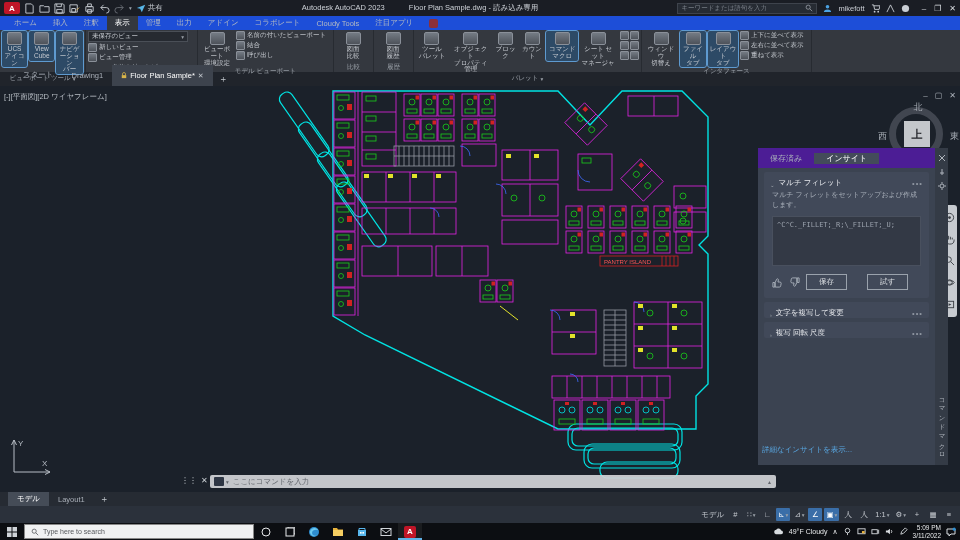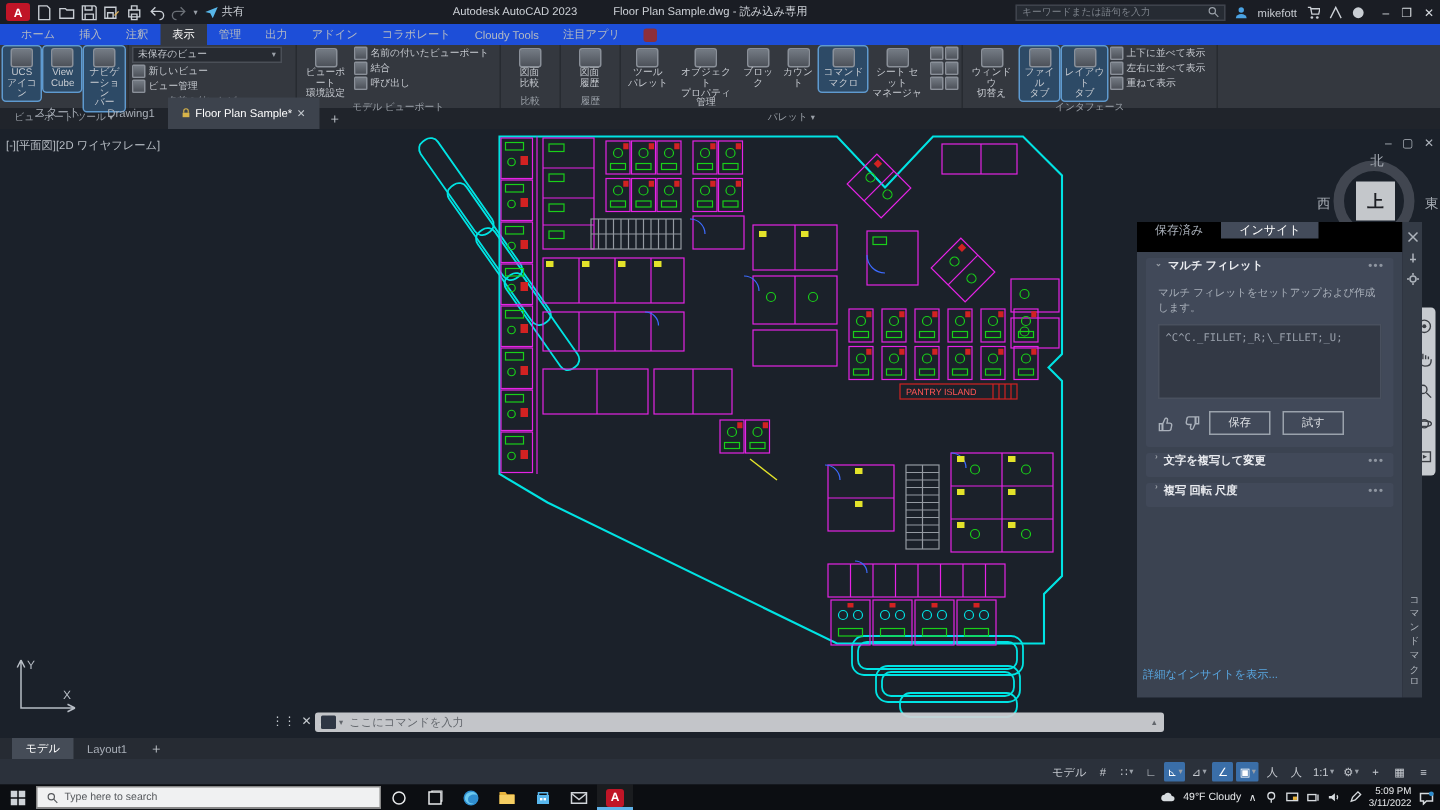--- a/index.html
+++ b/index.html
@@ -59,31 +59,31 @@
   .vn{position:absolute;left:50%;top:-3px;transform:translateX(-50%);color:#a7adb5;font-size:9px}
   .vw{position:absolute;left:-8px;top:50%;transform:translateY(-50%);color:#a7adb5;font-size:9px}
   .ve{position:absolute;right:-9px;top:50%;transform:translateY(-50%);color:#a7adb5;font-size:9px}
 
   
   .navbar{position:absolute;left:941px;top:119px;width:16px;height:112px;background:#c7cbd0;border-radius:3px;z-index:1;display:flex;flex-direction:column;align-items:center;justify-content:space-around;padding:2px 0}
   .navbar svg{width:11px;height:11px}
 
   
   .palette{position:absolute;left:758px;top:62px;width:177px;height:317px;background:#3b4351;z-index:5;display:flex;flex-direction:column;font-size:8px}
-  .ptabs{display:flex;height:20px;background:#000000;align-items:flex-start}
+  .ptabs{display:flex;height:20px;background:#4c1d95;align-items:center}
   .ptab{padding:0 12px;display:flex;align-items:center;color:#a9b0ba}
   .ptab.active{background:#434b5a;color:#fff}
   .psec{margin:4px 6px 0 6px;background:#414959;border-radius:2px}
-  .phead{display:flex;align-items:flex-start;height:16px;padding:0 6px;color:#e8eaee;font-weight:bold;font-size:7.5px;gap:4px}
+  .phead{display:flex;align-items:flex-end;height:16px;padding:0 6px;color:#e8eaee;font-weight:normal;font-size:7.5px;gap:4px}
   .phead .more{margin-left:auto;color:#8f96a1;letter-spacing:1px}
   .pdesc{padding:2px 8px 4px 8px;color:#aab1bb;font-size:7px}
   .macro{margin:2px 8px;height:50px;background:#333945;border:1px solid #49505e;color:#9aa1ac;font-family:"DejaVu Sans Mono",monospace;font-size:7px;padding:4px}
   .prow{display:flex;align-items:center;gap:6px;padding:6px 8px 8px 8px}
   .pbtn{border:1px solid #9aa2ac;color:#dde0e4;padding:2px 12px;font-size:7.5px;background:transparent}
-  .pbtn:last-child{margin-left:2px}
+  .pbtn:last-child{margin-left:14px}
   .plink{position:absolute;bottom:10px;left:4px;color:#58a6e0;font-size:7.5px}
   .pstrip{position:absolute;left:935px;top:62px;width:13px;height:317px;background:#343b46;z-index:6;display:flex;flex-direction:column;align-items:center;padding:3px 0;color:#aeb4bc}
   .pstrip .vtext{margin-top:auto;writing-mode:vertical-rl;font-size:6.5px;color:#aeb4bc;letter-spacing:1px;margin-bottom:6px}
   .pstrip svg{width:8px;height:8px;margin:3px 0}
 
   
   .ucs{position:absolute;left:4px;top:348px}
   .ucs text{fill:#b7bdc5;font-size:8px;font-family:"Liberation Sans",sans-serif}
   .ucs path{stroke:#b7bdc5;fill:none;stroke-width:1}
 

